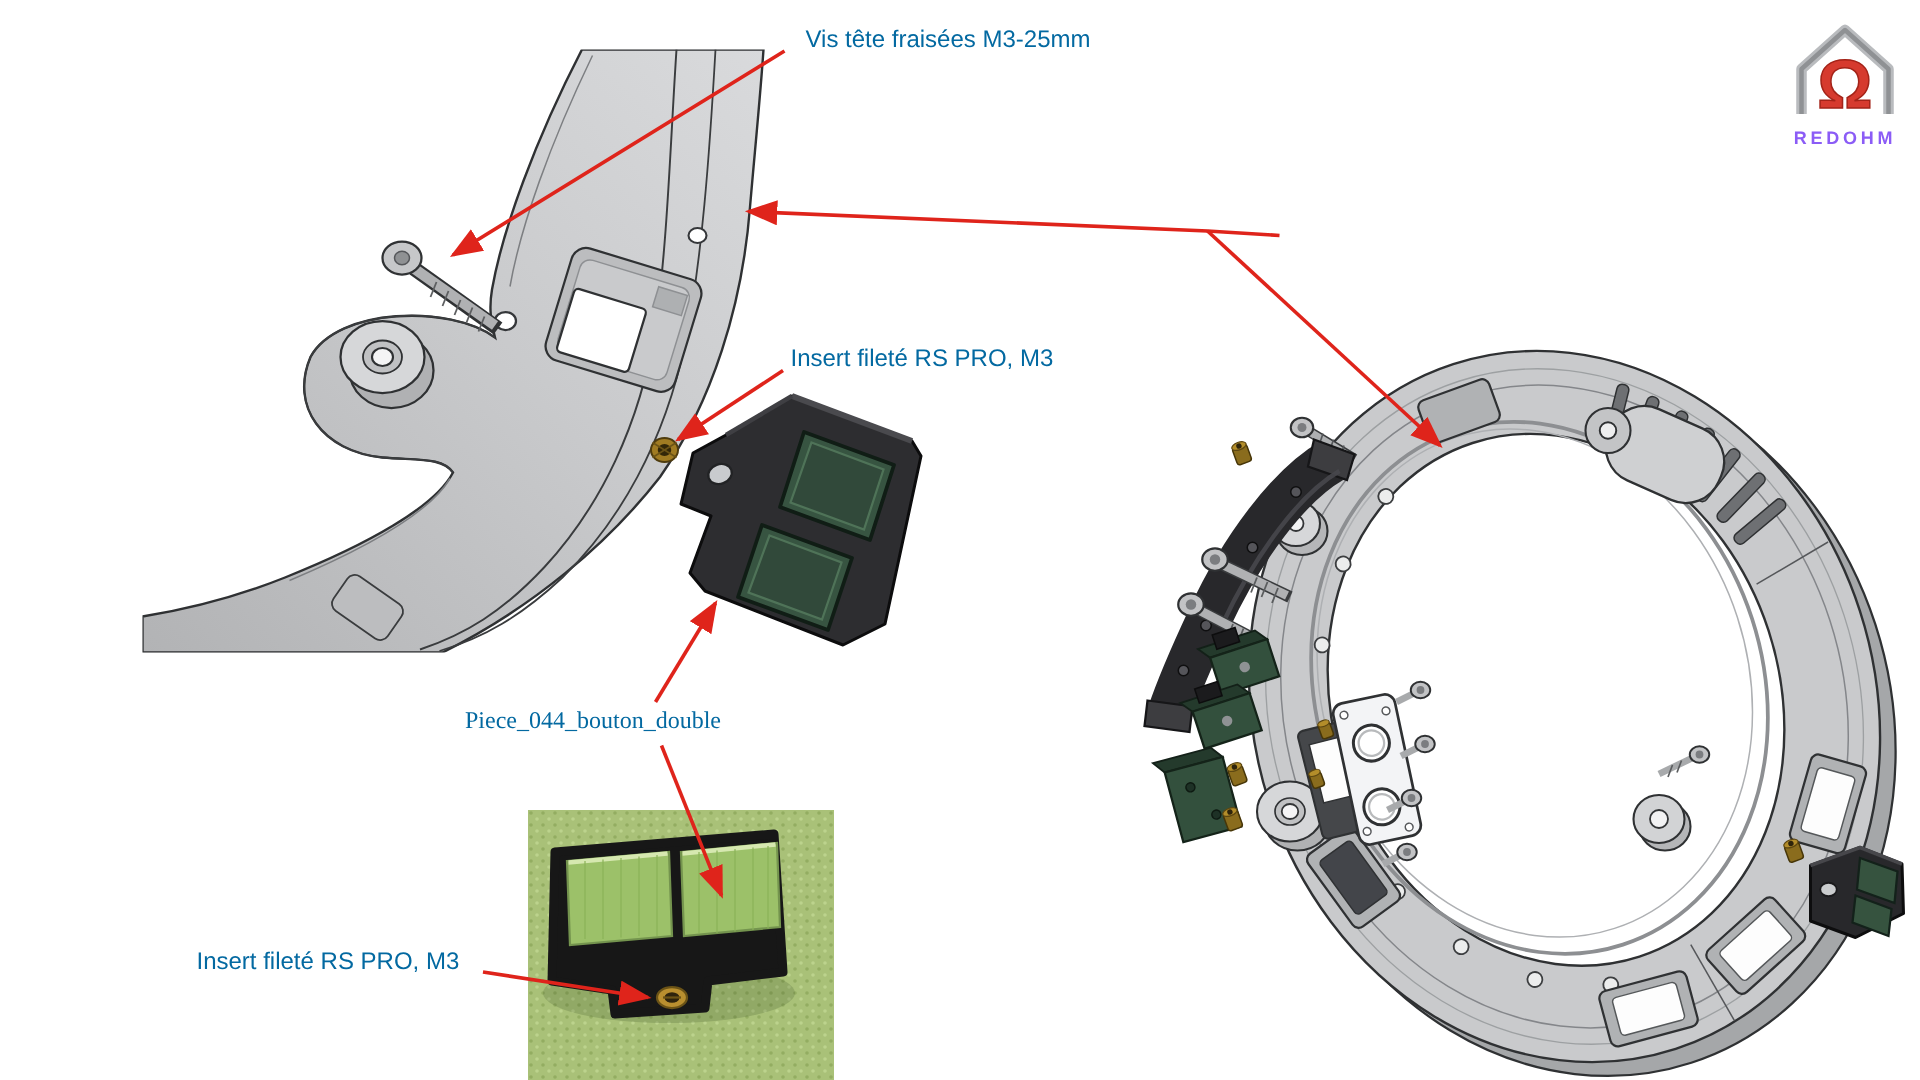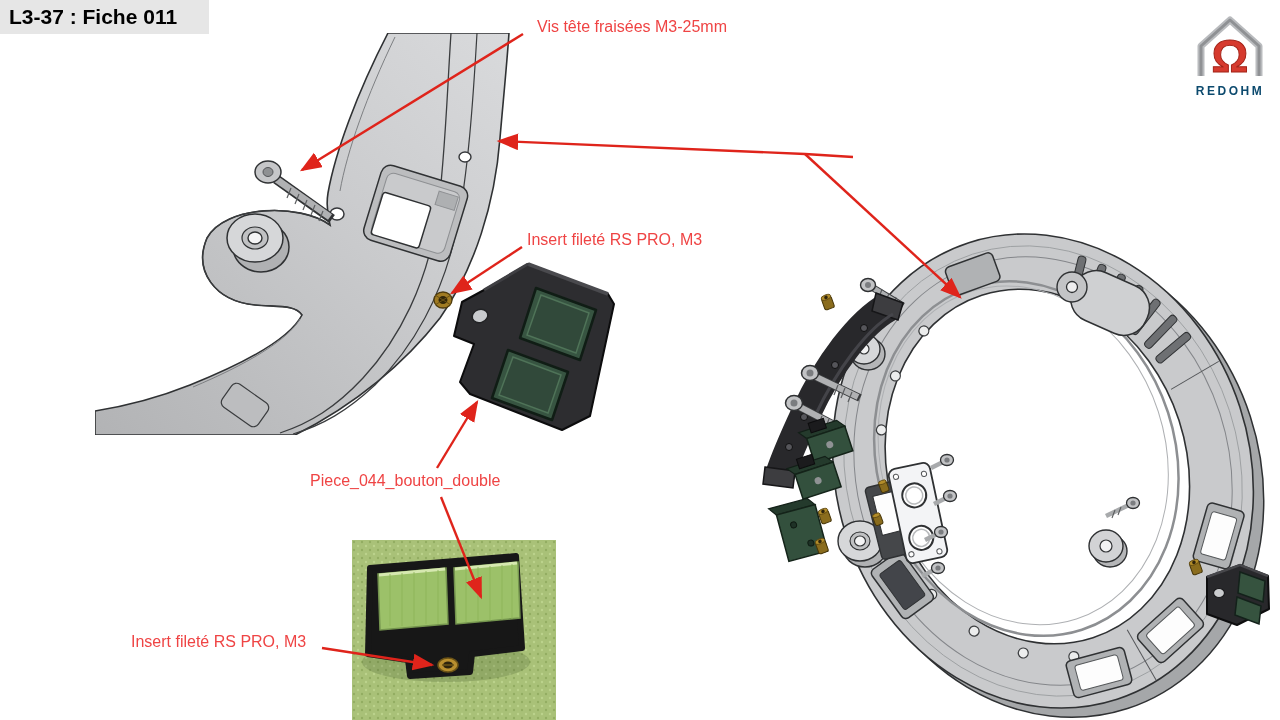--- a/index.html
+++ b/index.html
@@ -2,33 +2,30 @@
 <html><head>
 <meta charset="utf-8">
 <style>
   html,body{margin:0;padding:0;background:#fff;}
   .slide{position:relative;width:1280px;height:720px;background:#fff;overflow:hidden;
          font-family:"Liberation Sans",sans-serif;}
   .header-bar{position:absolute;left:0;top:0;width:209px;height:34px;background:#e6e6e6;
               display:flex;align-items:center;}
   .header-bar span{font-size:21px;font-weight:bold;color:#000;padding-left:9px;white-space:nowrap;}
   .logo{position:absolute;left:1188px;top:10px;width:84px;height:92px;text-align:center;}
-  .logo-word{font-size:12px;font-weight:bold;color:#0c4a6e;letter-spacing:2.5px;margin-top:-4px;}
-  .lbl{position:absolute;font-size:16px;color:#ef4444;white-space:nowrap;}
+  .logo-word{font-size:12px;font-weight:bold;color:#8b5cf6;letter-spacing:2.5px;margin-top:-4px;}
+  .lbl{position:absolute;font-size:16px;color:#0369a1;white-space:nowrap;}
   .fig{position:absolute;}
   .overlay{position:absolute;left:0;top:0;pointer-events:none;}
 </style>
 </head>
 <body>
 
 <div class="slide">
 
-  <div class="header-bar">
-    <span>L3-37 : Fiche 011</span>
-  </div>
 
   <div class="logo">
     <svg width="84" height="74" viewBox="0 0 84 74">
       <path d="M 13,66 L 13,36 L 42,10 L 71,36 L 71,66" fill="none" stroke="#b9bbbe" stroke-width="7" stroke-linejoin="round"></path>
       <path d="M 13,66 L 13,36 L 42,10 L 71,36 L 71,66" fill="none" stroke="#8f9194" stroke-width="3" stroke-linejoin="round"></path>
       <text x="42" y="62" text-anchor="middle" font-size="46" font-weight="bold" fill="#d63a2e" stroke="#a32318" stroke-width="1">Ω</text>
     </svg>
     <div class="logo-word">REDOHM</div>
   </div>
 
@@ -396,16 +393,16 @@
     <polyline points="853,157 805,154 499,141" fill="none" stroke="#df241b" stroke-width="2.4" marker-end="url(#ah)"></polyline>
     <line x1="805" y1="154" x2="960" y2="297" stroke="#df241b" stroke-width="2.4" marker-end="url(#ah)"></line>
     <line x1="522" y1="247" x2="452" y2="293" stroke="#df241b" stroke-width="2.4" marker-end="url(#ah)"></line>
     <line x1="437" y1="468" x2="477" y2="402" stroke="#df241b" stroke-width="2.4" marker-end="url(#ah)"></line>
     <line x1="441" y1="497" x2="481" y2="597" stroke="#df241b" stroke-width="2.4" marker-end="url(#ah)"></line>
     <line x1="322" y1="648" x2="432" y2="665" stroke="#df241b" stroke-width="2.4" marker-end="url(#ah)"></line>
   </svg>
 
   <div class="lbl" style="left:537px;top:18px;">Vis tête fraisées M3-25mm</div>
   <div class="lbl" style="left:527px;top:231px;">Insert fileté RS PRO, M3</div>
-  <div class="lbl" style="left:310px;top:472px;">Piece_044_bouton_double</div>
+  <div class="lbl" style="left:310px;top:472px;font-family:Liberation Serif, serif;">Piece_044_bouton_double</div>
   <div class="lbl" style="left:131px;top:633px;">Insert fileté RS PRO, M3</div>
 
 </div>
 
 </body></html>

